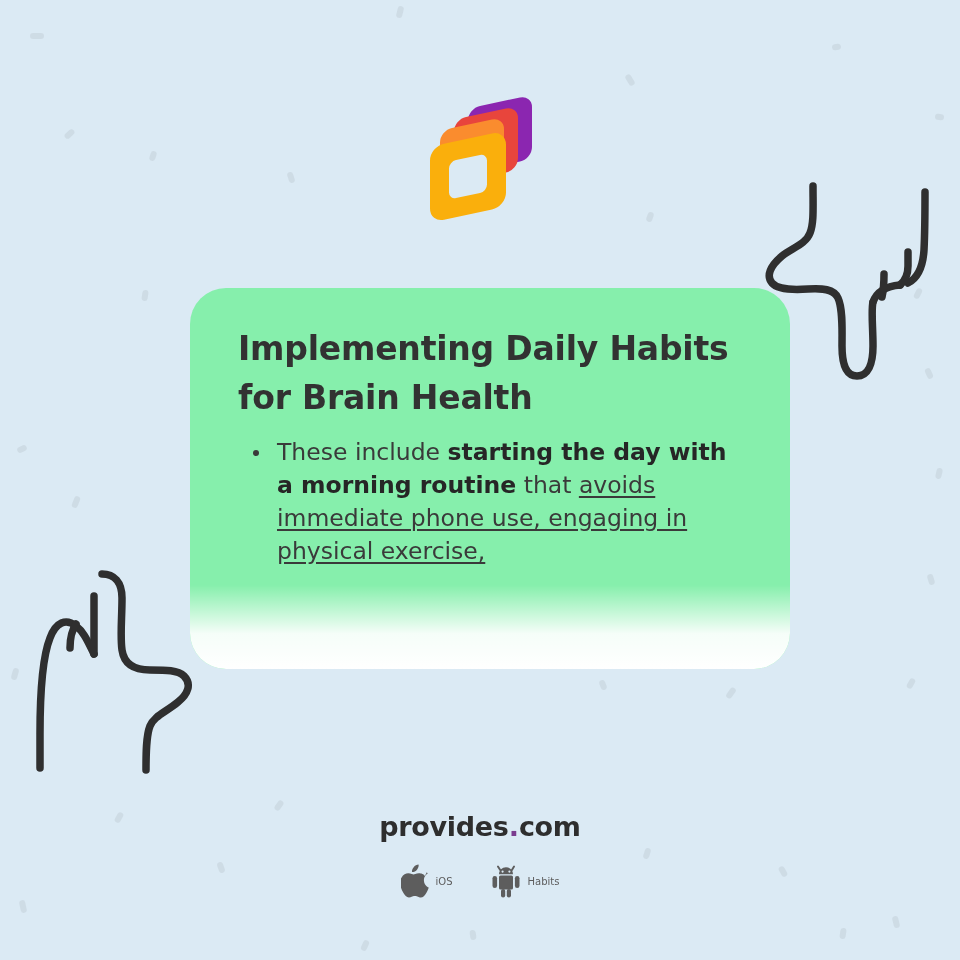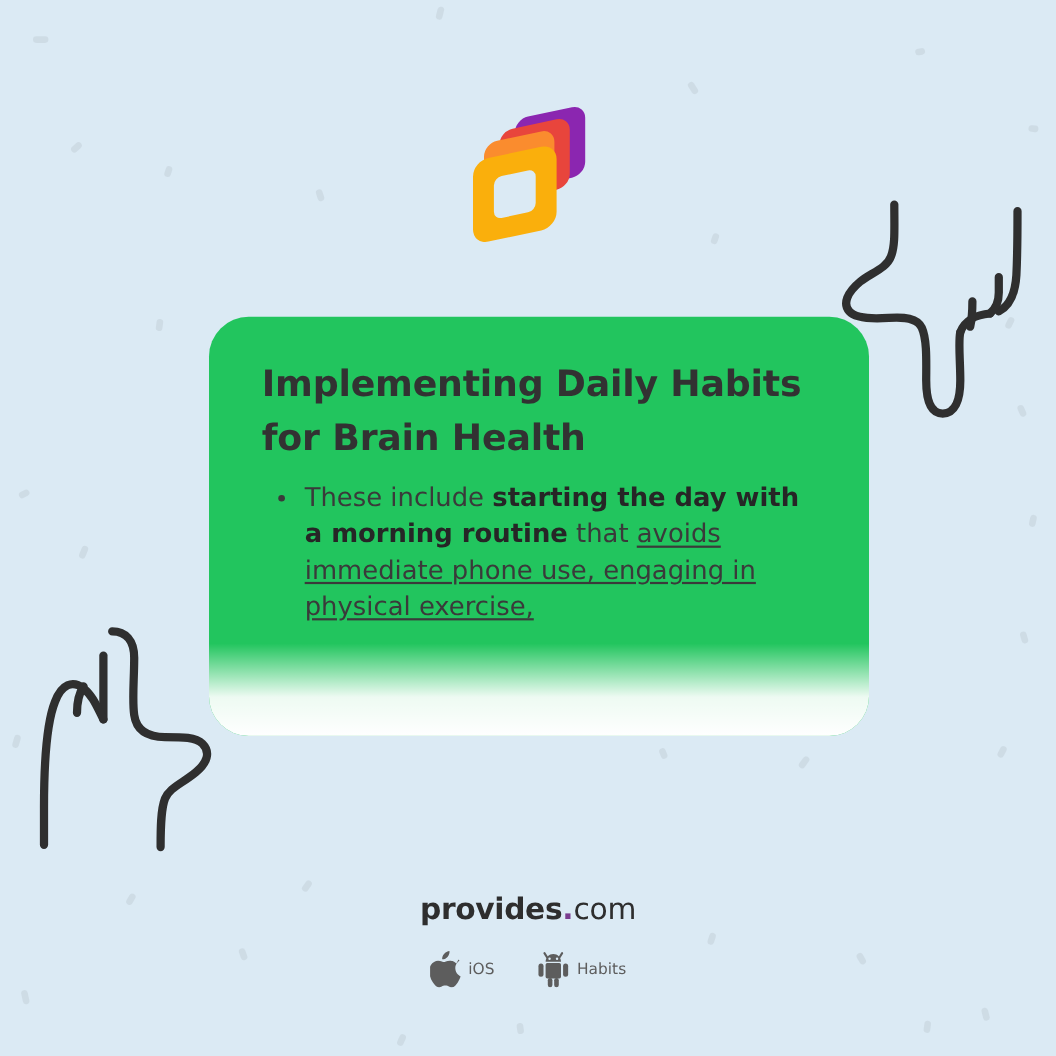--- a/index.html
+++ b/index.html
@@ -41,21 +41,21 @@
     transform:translate(-50%,-50%);
     width:38px;height:38px;border-radius:7px;background:#dbeaf4;
   }
   .logo .skew{
     position:absolute;left:0;top:0;width:112px;height:112px;
   }
 
   
   .card{
     position:absolute;left:190px;top:288px;width:600px;height:381px;
-    background:#22c55e;border-radius:36px;overflow:hidden;
+    background:#86efac;border-radius:36px;overflow:hidden;
   }
   .card-inner{
     position:absolute;left:0;top:0;width:600px;
     padding:36px 48px 0 48px;box-sizing:border-box;
   }
   .card-title{
     font-size:33px;line-height:49px;font-weight:700;color:#323232;
     letter-spacing:-.2px;margin:0 0 14px 0;
   }
   .bullets{margin:0;padding:0;list-style:none;}
@@ -80,29 +80,29 @@
   .read-more{
     position:absolute;left:0;right:0;top:771px;text-align:center;
     font-size:11.5px;font-weight:700;letter-spacing:1.1px;color:#7a3d8f;
   }
   .brand{
     position:absolute;left:0;right:0;top:811px;text-align:center;
     font-size:27px;color:#2e2e2e;white-space:nowrap;
   }
   .brand .b1{font-weight:700;letter-spacing:-.3px;}
   .brand .dot{color:#7a3d8f;font-weight:700;}
-  .brand .b2{font-weight:400;letter-spacing:-.3px;}
+  .brand .b2{font-weight:700;letter-spacing:-.3px;}
 
   .stores{
     position:absolute;left:0;right:0;top:864px;
     display:flex;justify-content:center;align-items:center;gap:38px;
   }
   .store{display:flex;align-items:center;gap:7px;}
   .store svg{display:block;}
-  .store span{font-size:14px;color:#5d5d5d;}
+  .store span{font-size:10px;color:#5d5d5d;}
 </style>
 </head>
 <body>
 
 <div class="stage">
 
   <div class="confetti">
     <i style="left:30px;top:33px;width:14px;height:6px;transform:rotate(0deg);"></i>
     <i style="left:64px;top:131px;width:11px;height:6px;transform:rotate(-42deg);"></i>
     <i style="left:142px;top:290px;width:6px;height:11px;transform:rotate(8deg);"></i>

